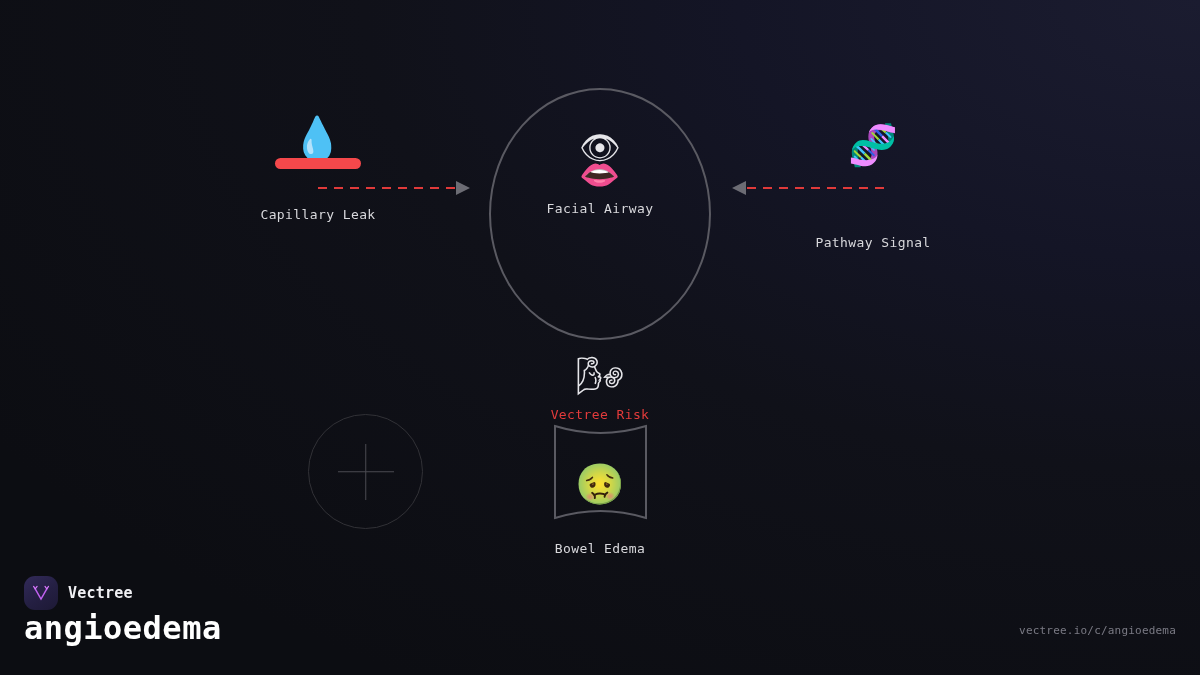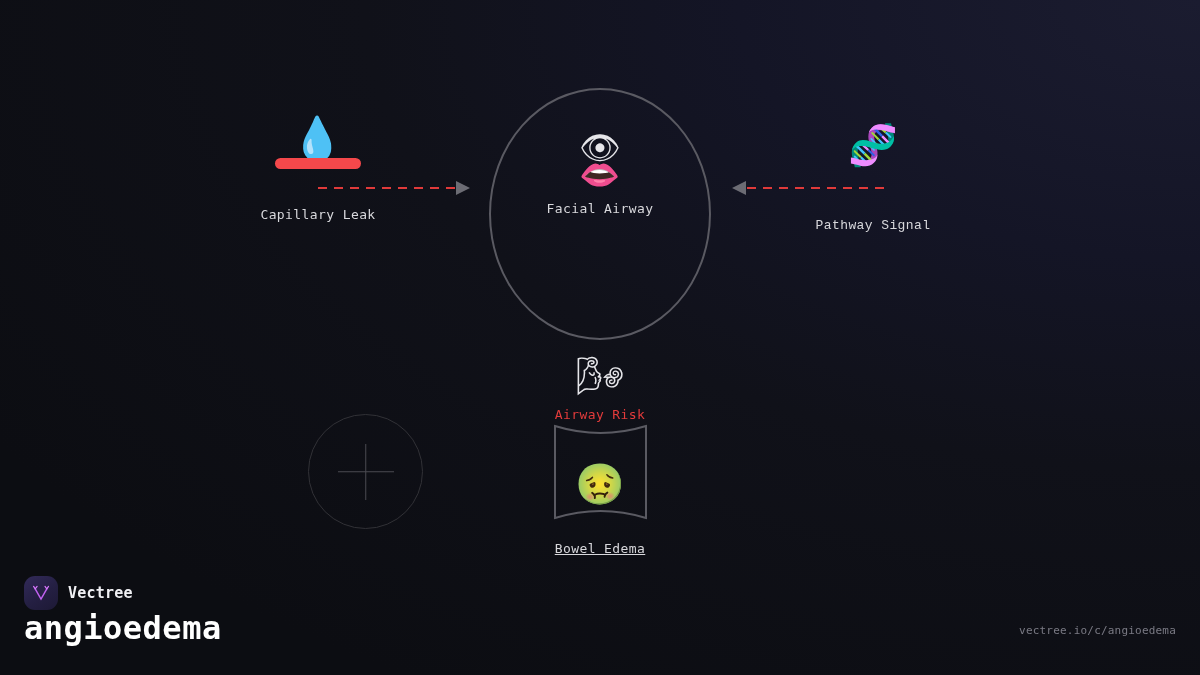--- a/index.html
+++ b/index.html
@@ -65,21 +65,21 @@
   }
   #node-capillary-leak .node-label { margin-top: 39px; }
 
   
   #node-pathway-signal {
     left: 800px;
     top: 125px;
     width: 146px;
   }
   #pathway-dna { font-size: 40px; height: 44px; }
-  #node-pathway-signal .node-label { margin-top: 50px; font-family: Liberation Mono, monospace; }
+  #node-pathway-signal .node-label { margin-top: 67px; }
 
   
   #node-facial-edema {
     left: 489px;
     top: 88px;
     width: 222px;
     height: 252px;
     justify-content: flex-start;
   }
   #facial-ellipse {
@@ -123,21 +123,21 @@
     width: 95px;
     height: 100px;
     pointer-events: none;
   }
   #bowel-face {
     position: relative;
     font-size: 40px;
     height: 44px;
     margin-top: 42px;
   }
-  #node-bowel-edema .node-label { position: relative; margin-top: 38px; text-decoration: underline; }
+  #node-bowel-edema .node-label { position: relative; margin-top: 38px; }
 
   
   #add-node-button {
     position: absolute;
     left: 308px;
     top: 414px;
     width: 113px;
     height: 113px;
     border: 1.5px solid #313136;
     border-radius: 50%;
@@ -239,21 +239,21 @@
     <span class="node-label label-default">Facial Airway</span>
   </div>
 
   <div class="node" id="node-pathway-signal">
     <span class="emoji" id="pathway-dna">🧬</span>
     <span class="node-label label-default">Pathway Signal</span>
   </div>
 
   <div class="node" id="node-airway-risk">
     <span class="emoji" id="airway-wind">🌬</span>
-    <span class="node-label label-danger">Airway Risk</span>
+    <span class="node-label label-danger">Vectree Risk</span>
   </div>
 
   <div class="node" id="node-bowel-edema">
     <svg id="bowel-barrel" viewBox="0 0 95 100">
       <path d="M2,4 L2,96 Q47.5,82 93,96 L93,4 Q47.5,18 2,4 Z" fill="none" stroke="#5a5a62" stroke-width="2"></path>
     </svg>
     <span class="emoji" id="bowel-face">🤢</span>
     <span class="node-label label-default">Bowel Edema</span>
   </div>
 

